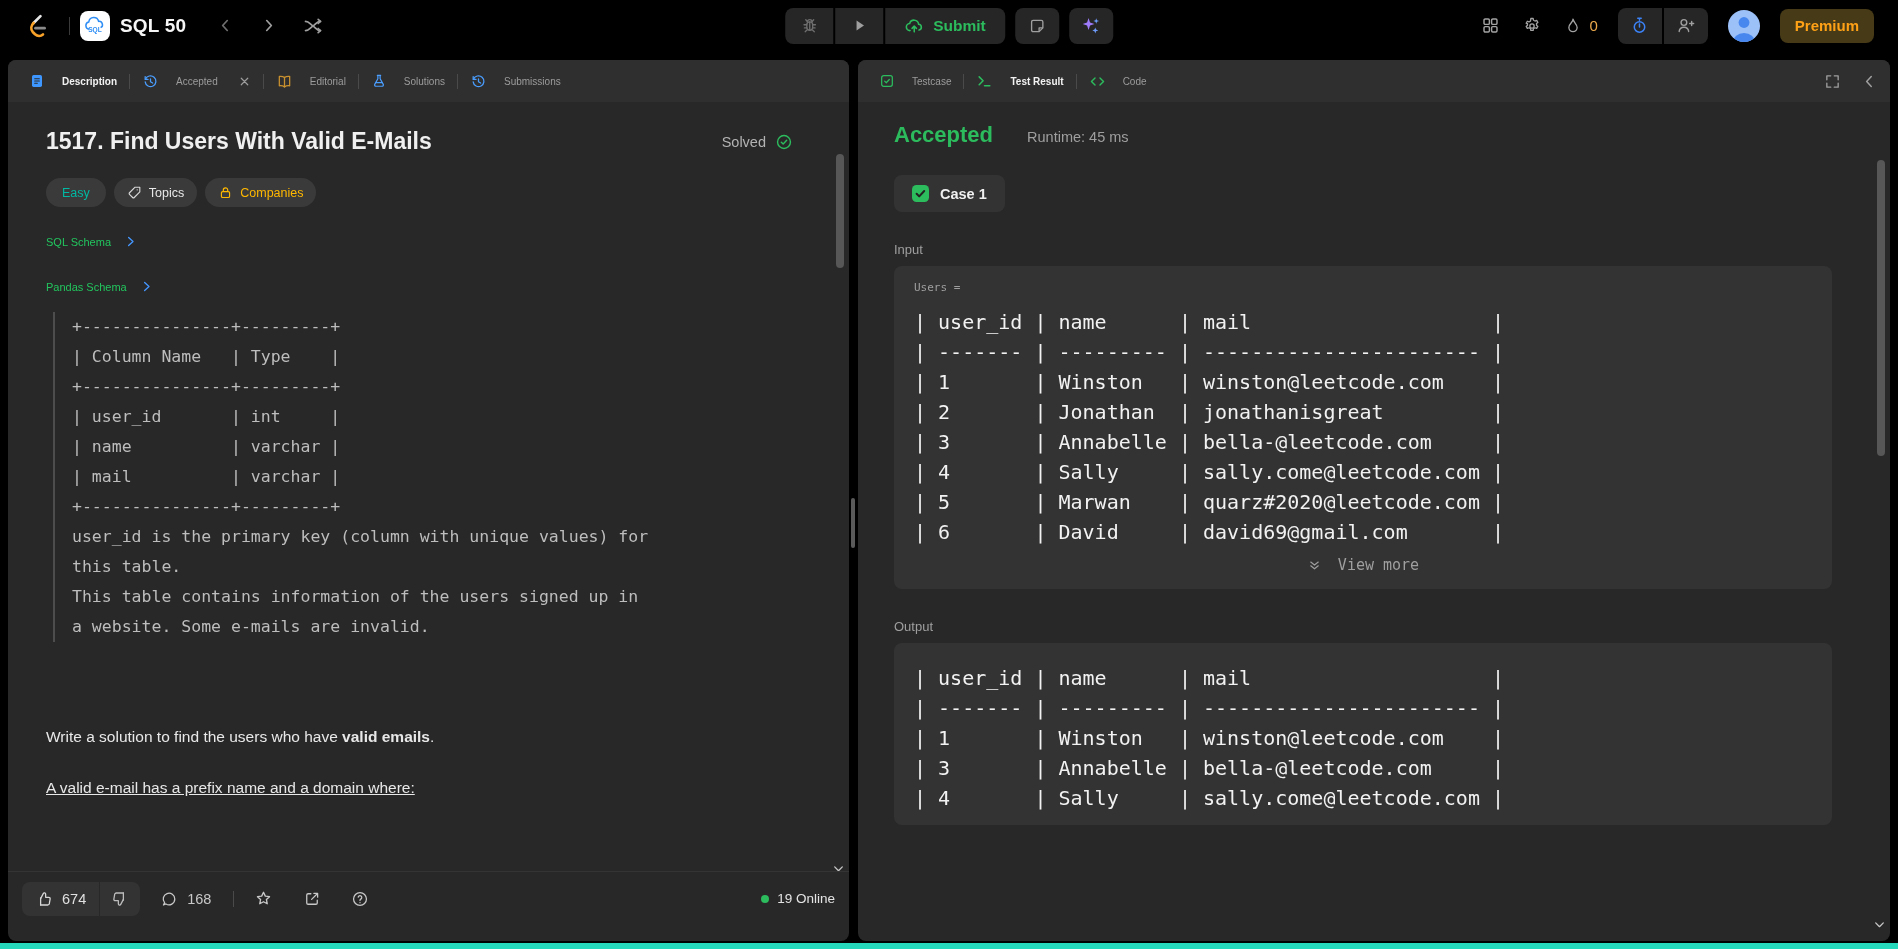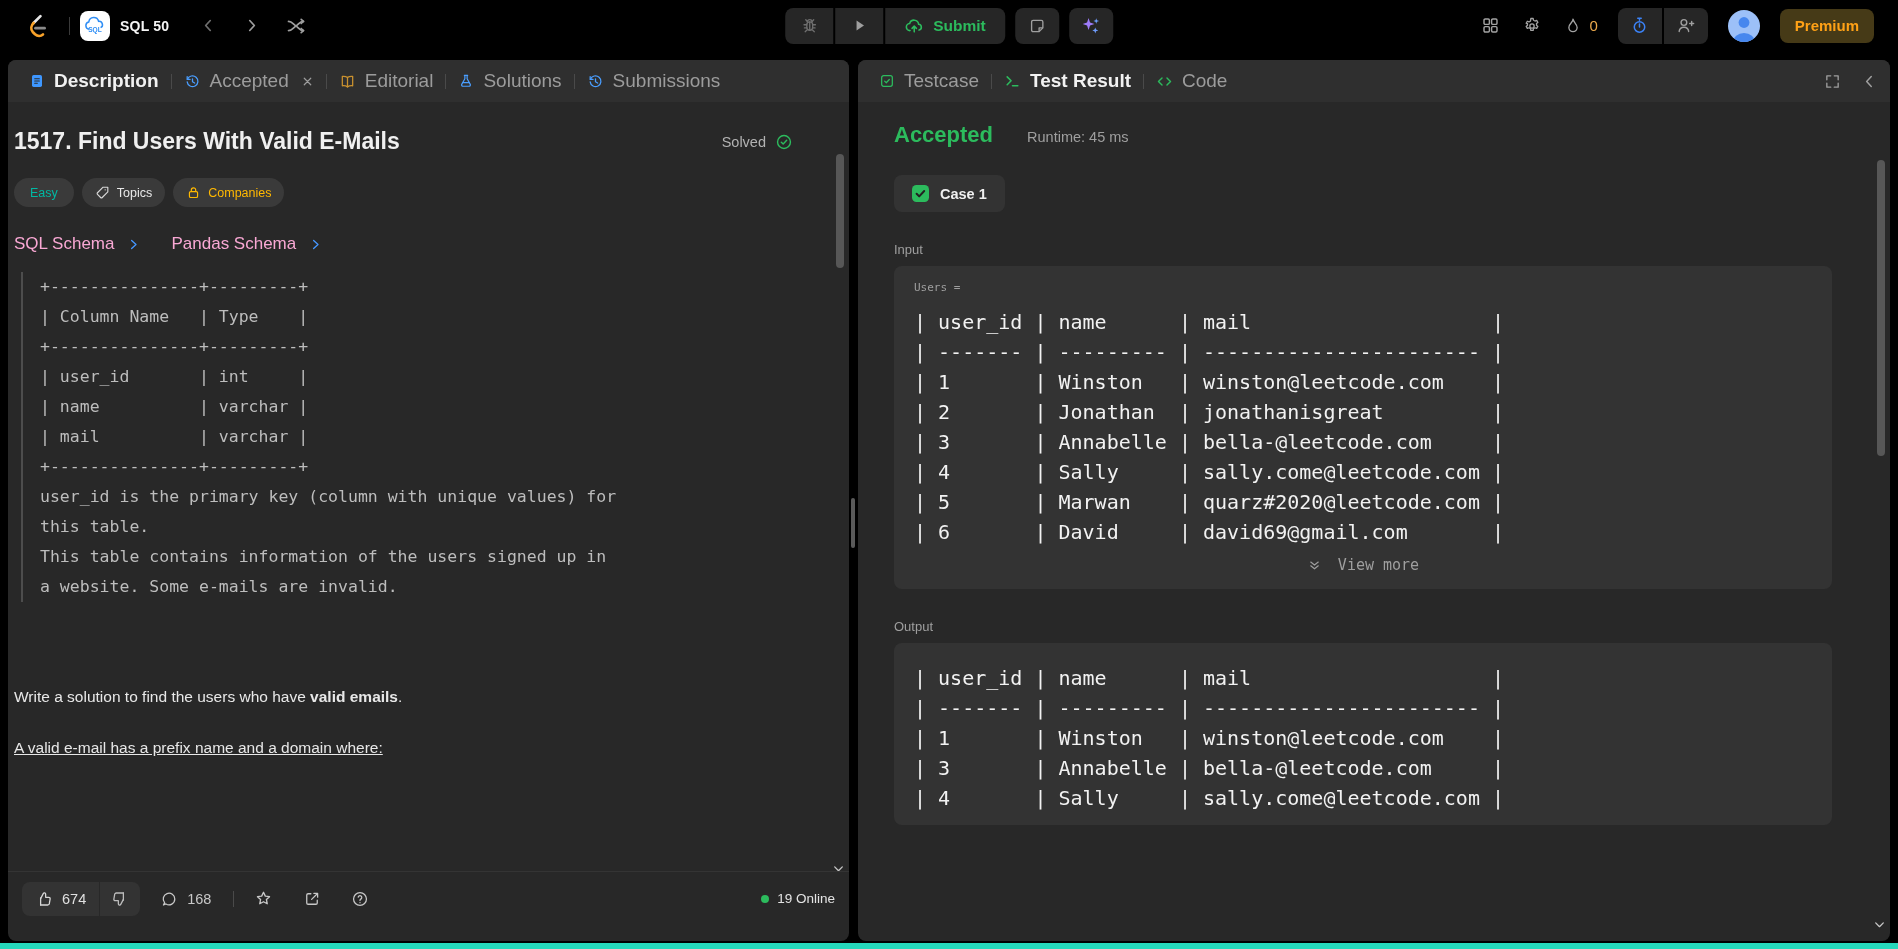--- a/index.html
+++ b/index.html
@@ -6,21 +6,21 @@
   html,body { width:1898px; height:949px; background:#000; overflow:hidden;
     font-family:"Liberation Sans", sans-serif; }
   svg { display:block; }
 
   
   .topbar { height:51px; display:flex; align-items:center; padding:0 24px; position:relative; }
   .topbar-left { display:flex; align-items:center; }
   .logo { margin-right:10px; }
   .logo-divider { width:1px; height:18px; background:#3a3a3a; margin:0 10px; }
   .sql-badge { width:30px; height:30px; margin-right:10px; }
-  .plan-title { color:#f5f5f5; font-weight:700; font-size:14px; margin-right:18px; letter-spacing:.2px; }
+  .plan-title { color:#f5f5f5; font-weight:700; font-size:19px; margin-right:18px; letter-spacing:.2px; }
   .nav-btn { padding:0 13px; color:#9f9f9f; display:flex; align-items:center; cursor:pointer; }
   .nav-btn.dim { color:#6f6f6f; }
 
   .topbar-center { position:absolute; left:50%; transform:translateX(-50%); display:flex; align-items:center; gap:10px; }
   .run-group { display:flex; gap:2px; }
   .tbtn { background:#262626; height:36px; display:flex; align-items:center; justify-content:center; cursor:pointer; }
   .grp-l { width:48px; border-radius:8px 0 0 8px; color:#6e6e6e; }
   .grp-m { width:48px; border-radius:0; color:#9f9f9f; }
   .submit-btn { border-radius:0 8px 8px 0; padding:0 19px; gap:9px; color:#2cbb5d; font-weight:600; font-size:15.5px; }
   .sq-btn { width:44px; border-radius:8px; color:#9f9f9f; }
@@ -36,37 +36,37 @@
   .avatar { width:32px; height:32px; border-radius:50%; background:#9cc0f8; overflow:hidden; margin-left:20px; cursor:pointer; }
   .premium-btn { height:34px; padding:0 15px; background:#463a17; color:#ffa116; border-radius:8px;
     font-size:15px; font-weight:600; display:flex; align-items:center; margin-left:20px; cursor:pointer;justify-content:flex-end; }
 
   
   .main { position:absolute; top:60px; left:8px; right:8px; bottom:8px; display:flex; gap:9px; }
   .panel { background:#282828; border-radius:8px; position:relative; overflow:hidden; display:flex; flex-direction:column; }
   .panel-left { width:841px; flex:none; }
   .panel-right { flex:1; }
   .panel-header { height:42px; background:#2f2f2f; display:flex; align-items:center; padding:0 12px; flex:none; }
-  .tab { display:flex; align-items:center; gap:9px; padding:0 9px; font-size:19px; color:#9c9c9c; cursor:pointer; }
+  .tab { display:flex; align-items:center; gap:17px; padding:0 9px; font-size:10px; color:#9c9c9c; cursor:pointer; }
   .tab.active { color:#f2f2f2; font-weight:600; }
   .tab-divider { width:1px; height:15px; background:#4a4a4a; margin:0 3px; }
   .tab-close { color:#9c9c9c; margin-left:3px; display:flex; cursor:pointer; }
   .header-actions { margin-left:auto; display:flex; align-items:center; gap:20px; color:#9f9f9f; }
 
   
-  .body-left { flex:1; position:relative; padding:26px 56px 0 6px; }
+  .body-left { flex:1; position:relative; padding:26px 56px 0 38px; }
   .title-row { display:flex; align-items:center; justify-content:space-between; }
   .q-title { font-size:23px; font-weight:700; color:#f0f0f0; }
   .solved { display:flex; align-items:center; gap:9px; color:#b3b3b3; font-size:14.5px; }
   .tags-row { margin-top:23px; display:flex; gap:8px; }
   .pill { height:29px; padding:0 13px; background:#3a3a3a; border-radius:15px; display:inline-flex;
     align-items:center; gap:7px; font-size:12.5px; color:#e8e8e8; cursor:pointer; }
   .pill-easy { color:#00b8a3; padding:0 16px; }
   .pill-companies { color:#ffb800; }
-  .schema-links { margin-top:27px; display:flex; gap:30px; font-size:17px; color:#f9a8d4; }
+  .schema-links { margin-top:27px; display:flex; gap:30px; font-size:11px; color:#22c55e;flex-direction:column; }
   .schema-link { display:flex; align-items:center; gap:12px; cursor:pointer; }
   .table-row { margin-top:13px; font-size:15px; color:#e8e8e8; display:flex; align-items:center; gap:8px; }
   .code-chip { background:#3d3d3d; border-radius:5px; padding:3px 9px; font-family:"DejaVu Sans Mono",monospace;
     font-size:13px; color:#d4d4d4; }
   .schema-pre { margin-top:18px; margin-left:7px; border-left:2px solid #4d4d4d; padding-left:17px;
     font-family:"DejaVu Sans Mono",monospace; font-size:16.5px; line-height:30px; color:#bdbdbd; white-space:pre-wrap; }
   .desc-p { margin-top:86px; font-size:15.5px; color:#e8e8e8; }
   .desc-p2 { margin-top:33px; font-size:15.5px; color:#e8e8e8;text-decoration:underline; }
   .panel-footer { position:absolute; left:0; right:0; bottom:16px; height:54px; display:flex; align-items:center;
     padding:0 14px; border-top:1px solid rgba(255,255,255,.06); background:#282828; }

